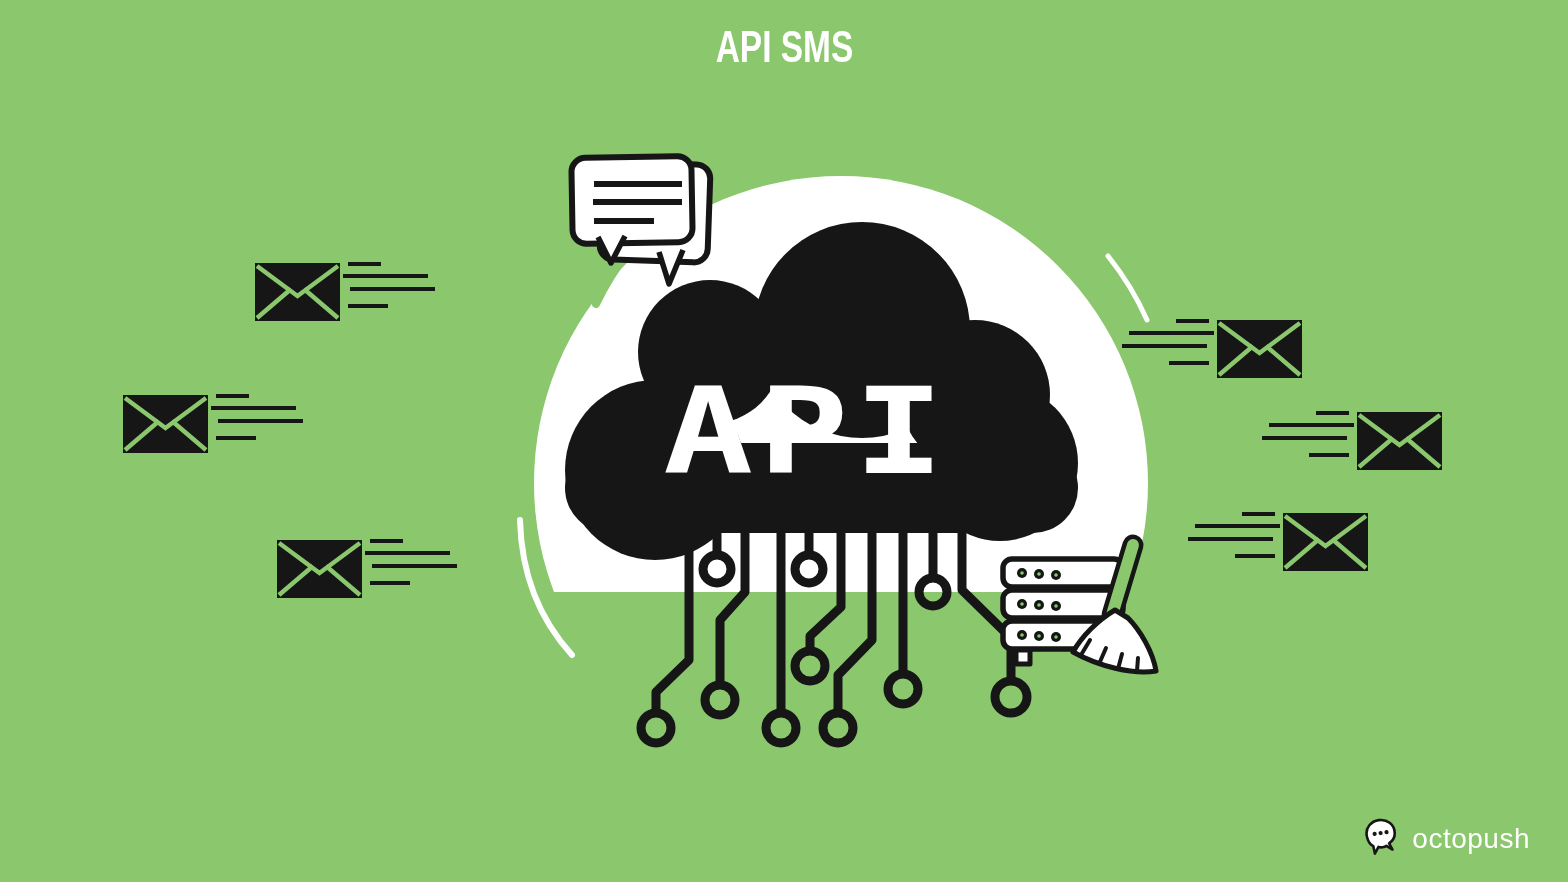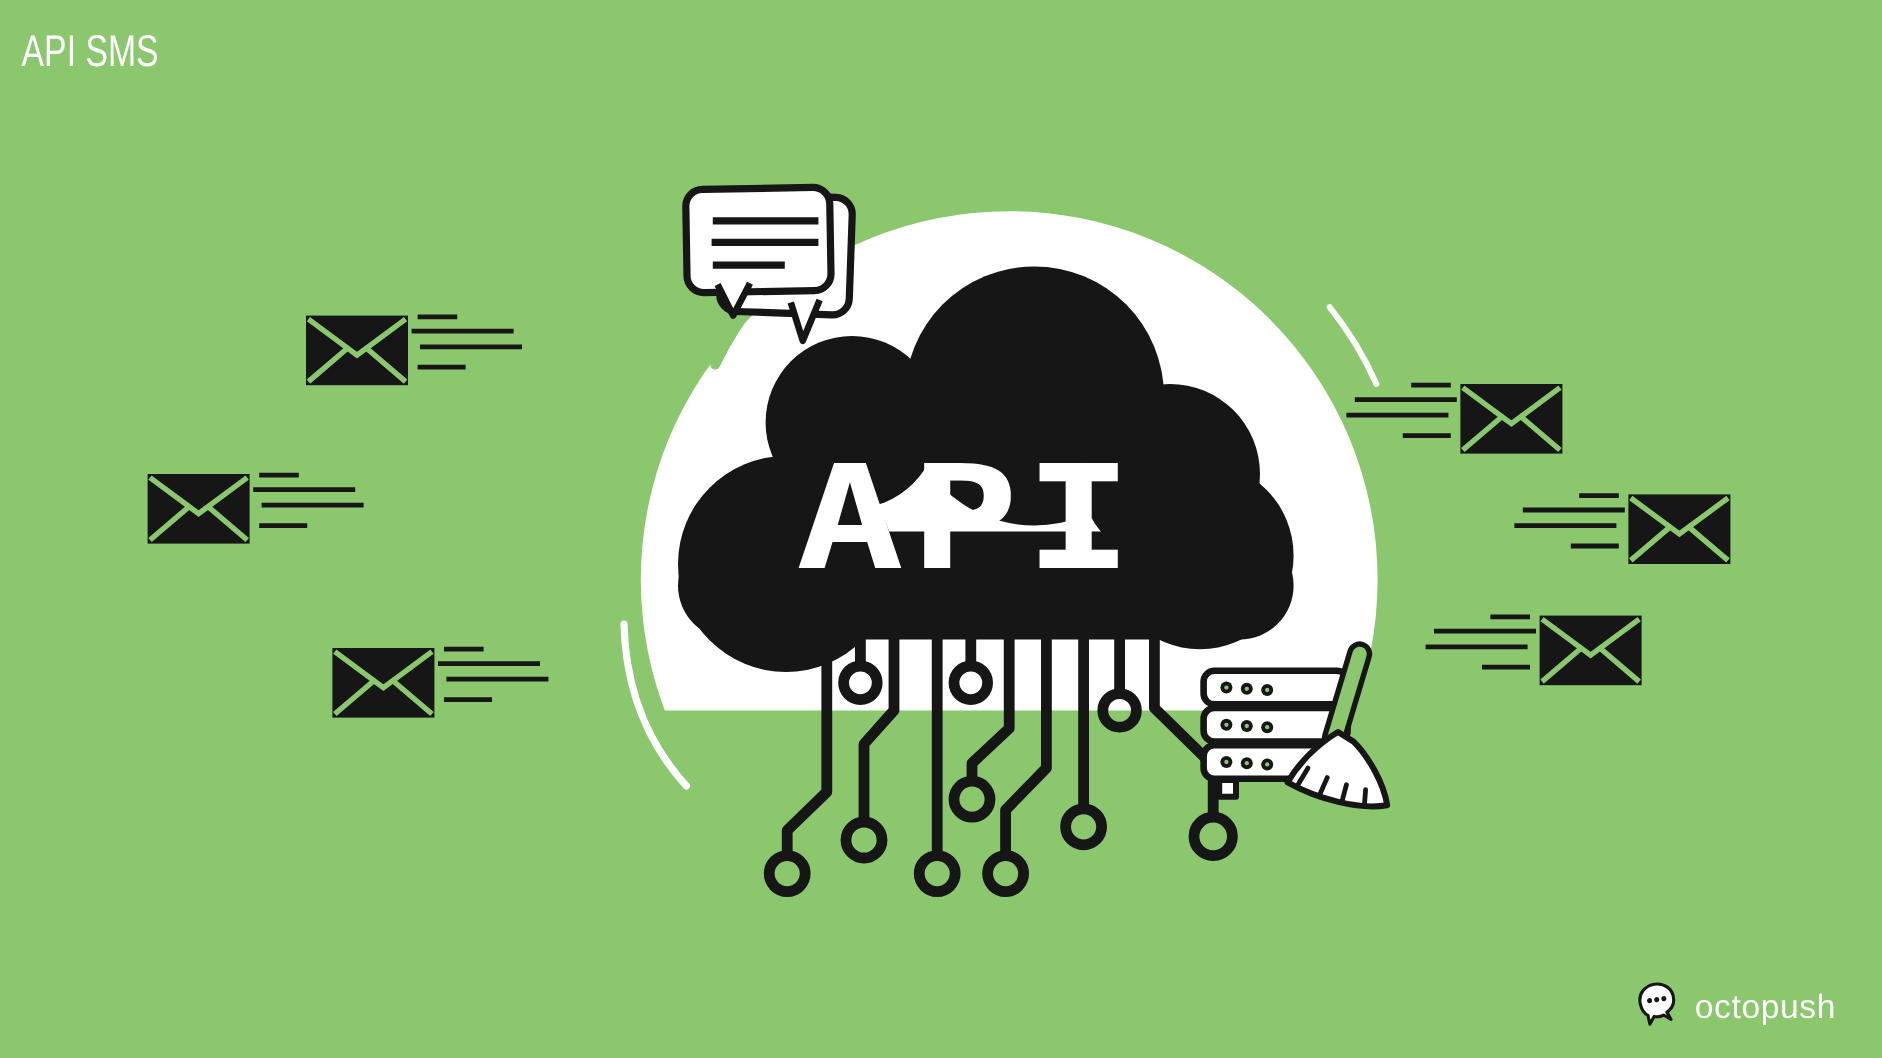--- a/index.html
+++ b/index.html
@@ -9,22 +9,22 @@
   }
   *{box-sizing:border-box}
   html,body{margin:0;padding:0}
   body{
     width:1568px;height:882px;overflow:hidden;position:relative;
     background:var(--bg);
     font-family:"Liberation Sans",sans-serif;
   }
   .banner-title{
     position:absolute;top:24px;left:0;width:100%;
-    text-align:left;color:var(--white);
-    font-weight:normal;font-size:37px;line-height:1.05;
+    text-align:center;color:var(--white);
+    font-weight:bold;font-size:44px;line-height:1.05;
     white-space:nowrap;
   }
   .banner-title .squeeze{display:inline-block;transform:scaleX(.76);letter-spacing:0}
   svg.main{position:absolute;left:0;top:0;display:block}
   .env{position:absolute;width:200px;height:62px;overflow:visible}
   .env.flip{transform:scaleX(-1)}
   
   .f-ink{fill:var(--ink)} .f-white{fill:var(--white)} .f-bg{fill:var(--bg)} .f-none{fill:none}
   .s-ink{stroke:var(--ink)} .s-bg{stroke:var(--bg)} .s-white{stroke:var(--white)}
   .brand{

